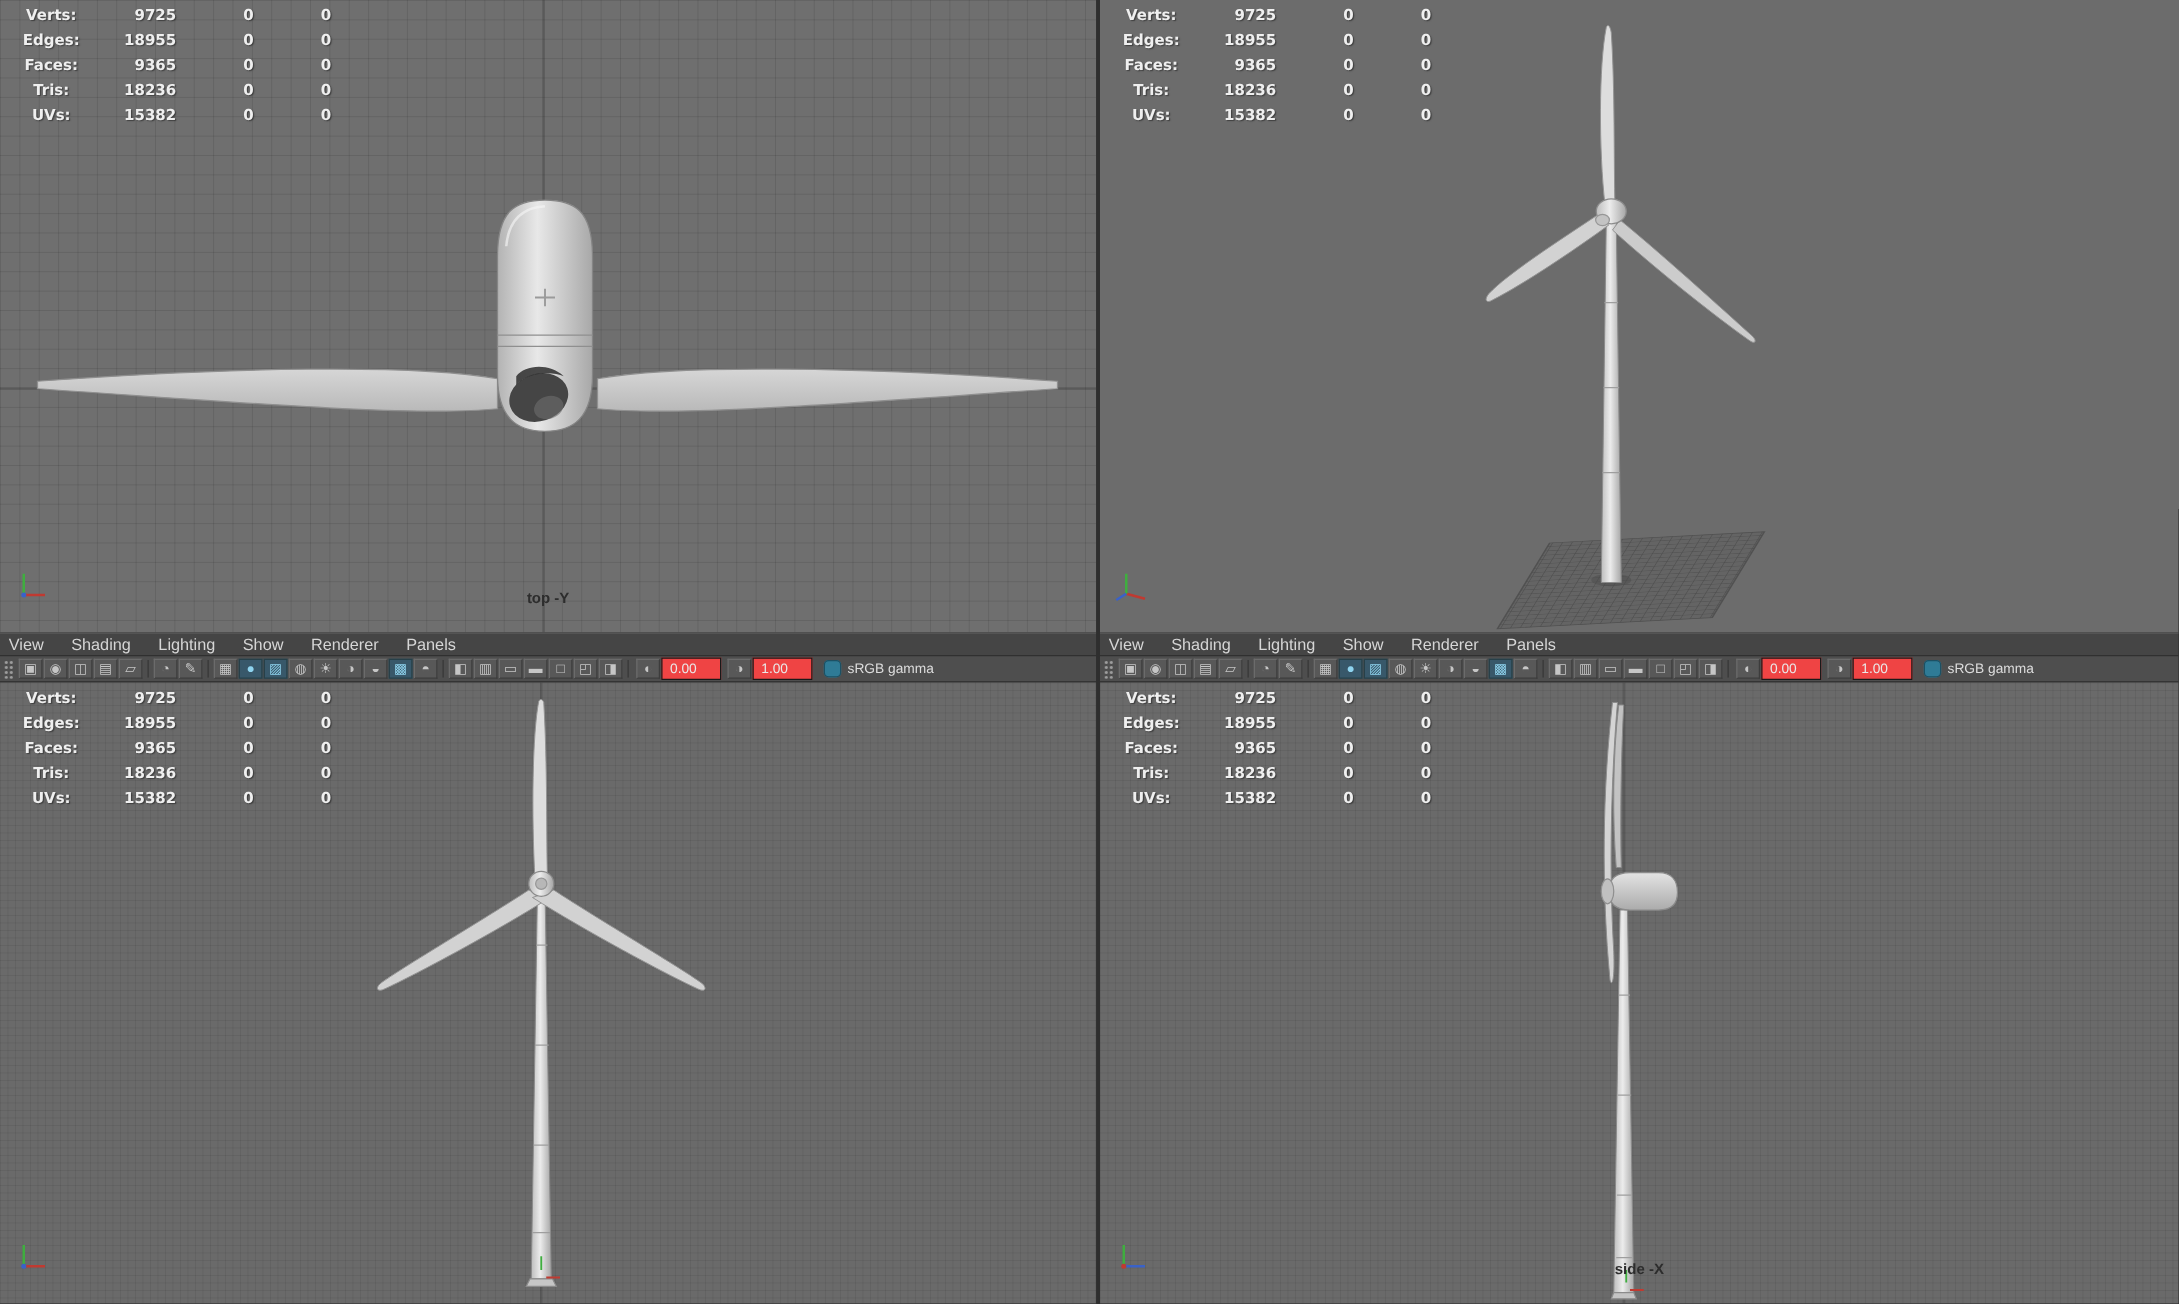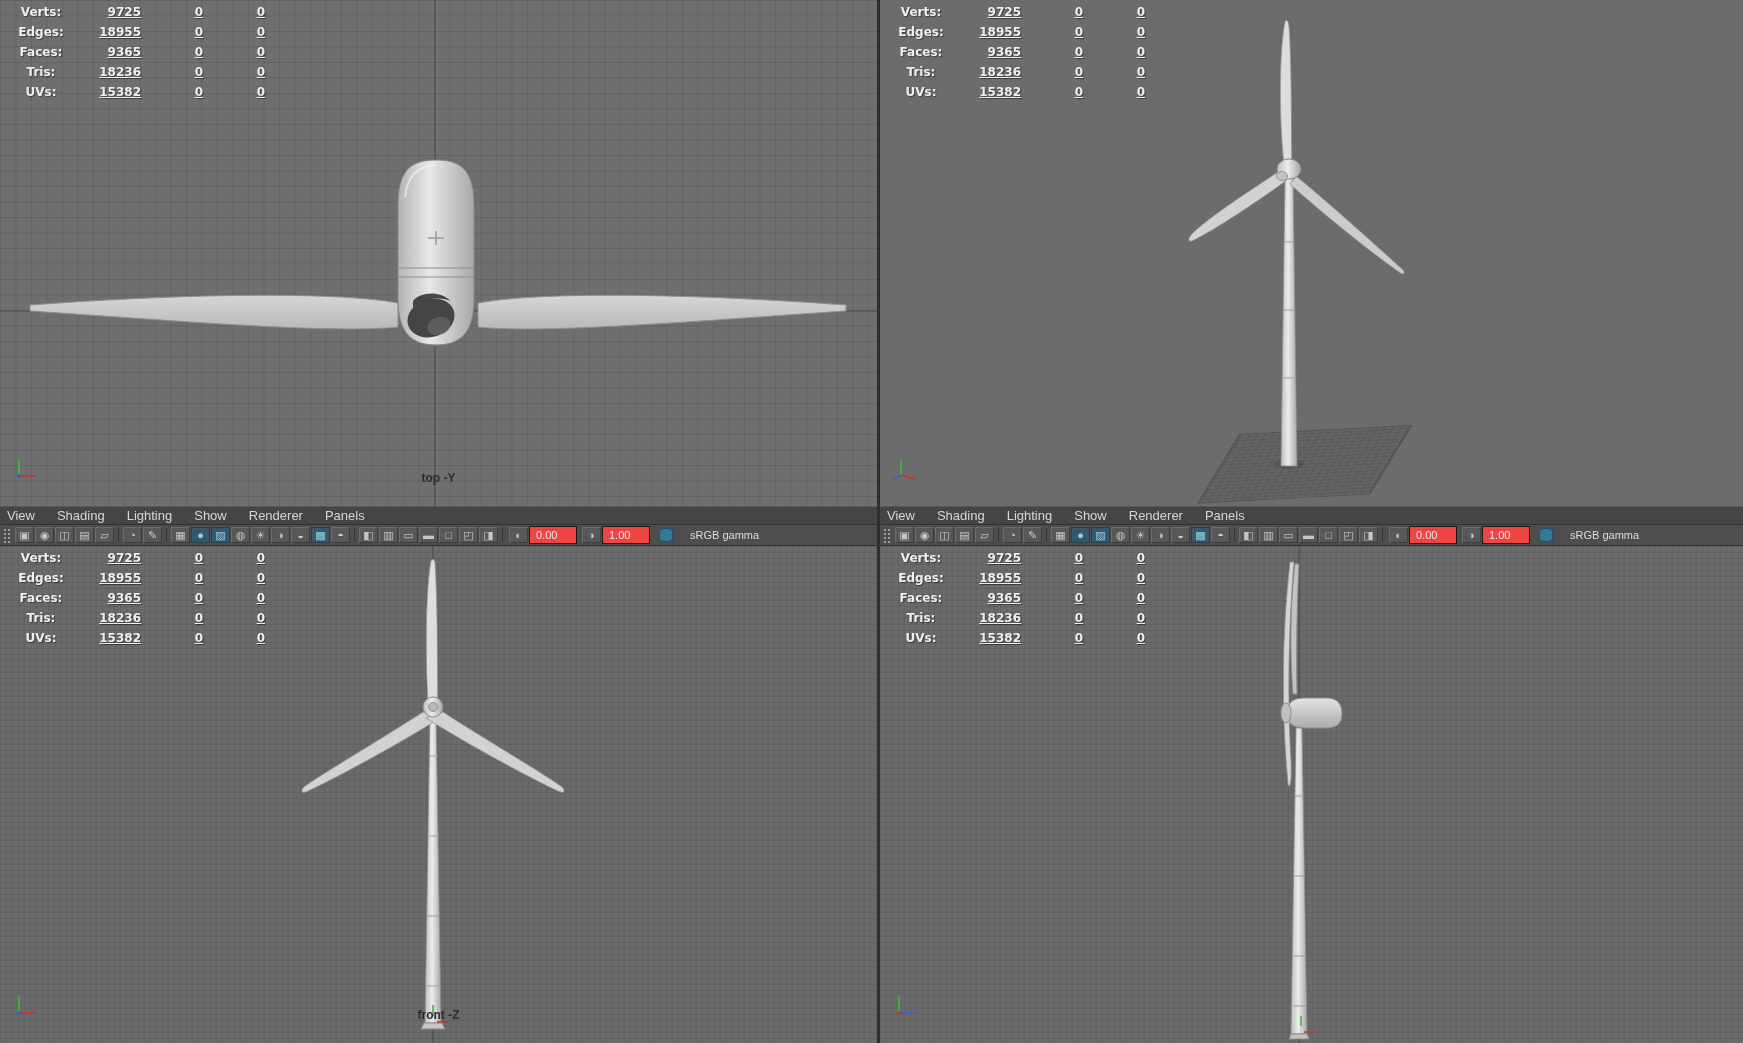--- a/index.html
+++ b/index.html
@@ -23,21 +23,21 @@
   .model{position:absolute;left:0;top:0;}
 
   
   .divider-v{position:absolute;left:877px;top:0;width:3px;height:1043px;background:#2e2e2e;}
 
   
   .hud{position:absolute;top:2px;left:9px;font-family:"DejaVu Sans",sans-serif;font-size:12px;
        font-weight:bold;color:#efefef;text-shadow:1px 1px 1px rgba(25,25,25,0.55);}
   .hud-row{display:grid;grid-template-columns:64px 68px 62px 62px;height:20px;align-items:center;}
   .hud-label{text-align:center;}
-  .hud-val{text-align:right;text-decoration:underline;}
+  .hud-val{text-align:right;}
 
   
   .view-label{position:absolute;bottom:21px;left:0;right:0;text-align:center;font-size:12px;
               font-weight:bold;color:#2d2d2d;}
 
   
   .gizmo{position:absolute;left:12px;bottom:22px;}
 
   
   .panelbar{position:absolute;height:19px;background:#454545;border-top:1px solid #595959;
@@ -56,21 +56,21 @@
            background-image:radial-gradient(#9c9c9c 1px,transparent 1.3px);background-size:4px 4px;}
   .tb-icon{width:19px;height:16px;line-height:15px;font-size:11px;text-align:center;color:#c6c6c6;
            background:#585858;border:1px solid #3c3c3c;border-top-color:#6b6b6b;border-left-color:#6b6b6b;
            box-sizing:border-box;display:inline-block;overflow:hidden;cursor:default;}
   .tb-icon.active{background:#38586a;color:#8fd4ef;border-color:#274049;}
   .tb-sep{width:7px;height:16px;display:inline-block;position:relative;}
   .tb-sep::before{content:"";position:absolute;left:3px;top:1px;bottom:1px;width:1px;background:#373737;}
   .tb-fieldwrap{display:inline-flex;align-items:center;gap:1px;margin:0 2px;}
   .tb-field{min-width:34px;height:16px;line-height:16px;background:#ef4444;color:#e9e9e9;font-size:11px;
             padding:0 6px;border:1px solid #191919;display:inline-block;box-sizing:content-box;}
-  .tb-label{display:inline-flex;align-items:center;gap:17px;color:#dcdcdc;font-size:11px;padding:0 6px;cursor:default;}
+  .tb-label{display:inline-flex;align-items:center;gap:5px;color:#dcdcdc;font-size:11px;padding:0 6px;cursor:default;}
   .tb-swatch{width:14px;height:14px;border-radius:4px;background:#2f7b96;box-shadow:inset 0 0 0 1px #1d5063;}
 </style>
 </head>
 <body>
 
 <div class="stage">
 
   <div class="viewport vp-top">
     <div class="axis-v" style="left:434px;"></div>
     <div class="axis-h" style="top:310px;"></div>
@@ -359,21 +359,20 @@
           <span class="hud-val">15382</span>
           <span class="hud-val">0</span>
           <span class="hud-val">0</span>
         </div>
       </div>
     <svg class="gizmo" width="30" height="30" viewBox="0 0 30 30">
       <line x1="7" y1="22" x2="24" y2="22" stroke="#c03a31" stroke-width="2"></line>
       <line x1="7" y1="22" x2="7" y2="5" stroke="#3fae3f" stroke-width="2"></line>
       <circle cx="7" cy="22" r="2" fill="#3a62c8"></circle>
     </svg>
-    <div class="view-label">front -Z</div>
   </div>
 
   <div class="viewport vp-side">
     <div class="axis-v" style="left:418px;"></div>
 
     <svg class="model" width="863" height="497" viewBox="0 0 863 497">
       <defs>
         <linearGradient id="s-met" x1="0" y1="0" x2="1" y2="0">
           <stop offset="0" stop-color="#bdbdbd"></stop>
             <stop offset="0.45" stop-color="#ececec"></stop>
@@ -425,16 +424,17 @@
           <span class="hud-val">15382</span>
           <span class="hud-val">0</span>
           <span class="hud-val">0</span>
         </div>
       </div>
     <svg class="gizmo" width="30" height="30" viewBox="0 0 30 30">
       <line x1="7" y1="22" x2="24" y2="22" stroke="#3a62c8" stroke-width="2"></line>
       <line x1="7" y1="22" x2="7" y2="5" stroke="#3fae3f" stroke-width="2"></line>
       <circle cx="7" cy="22" r="2" fill="#c03a31"></circle>
     </svg>
+    <div class="view-label">side -X</div>
   </div>
 
   <div class="divider-v"></div>
 </div>
 
 </body></html>

